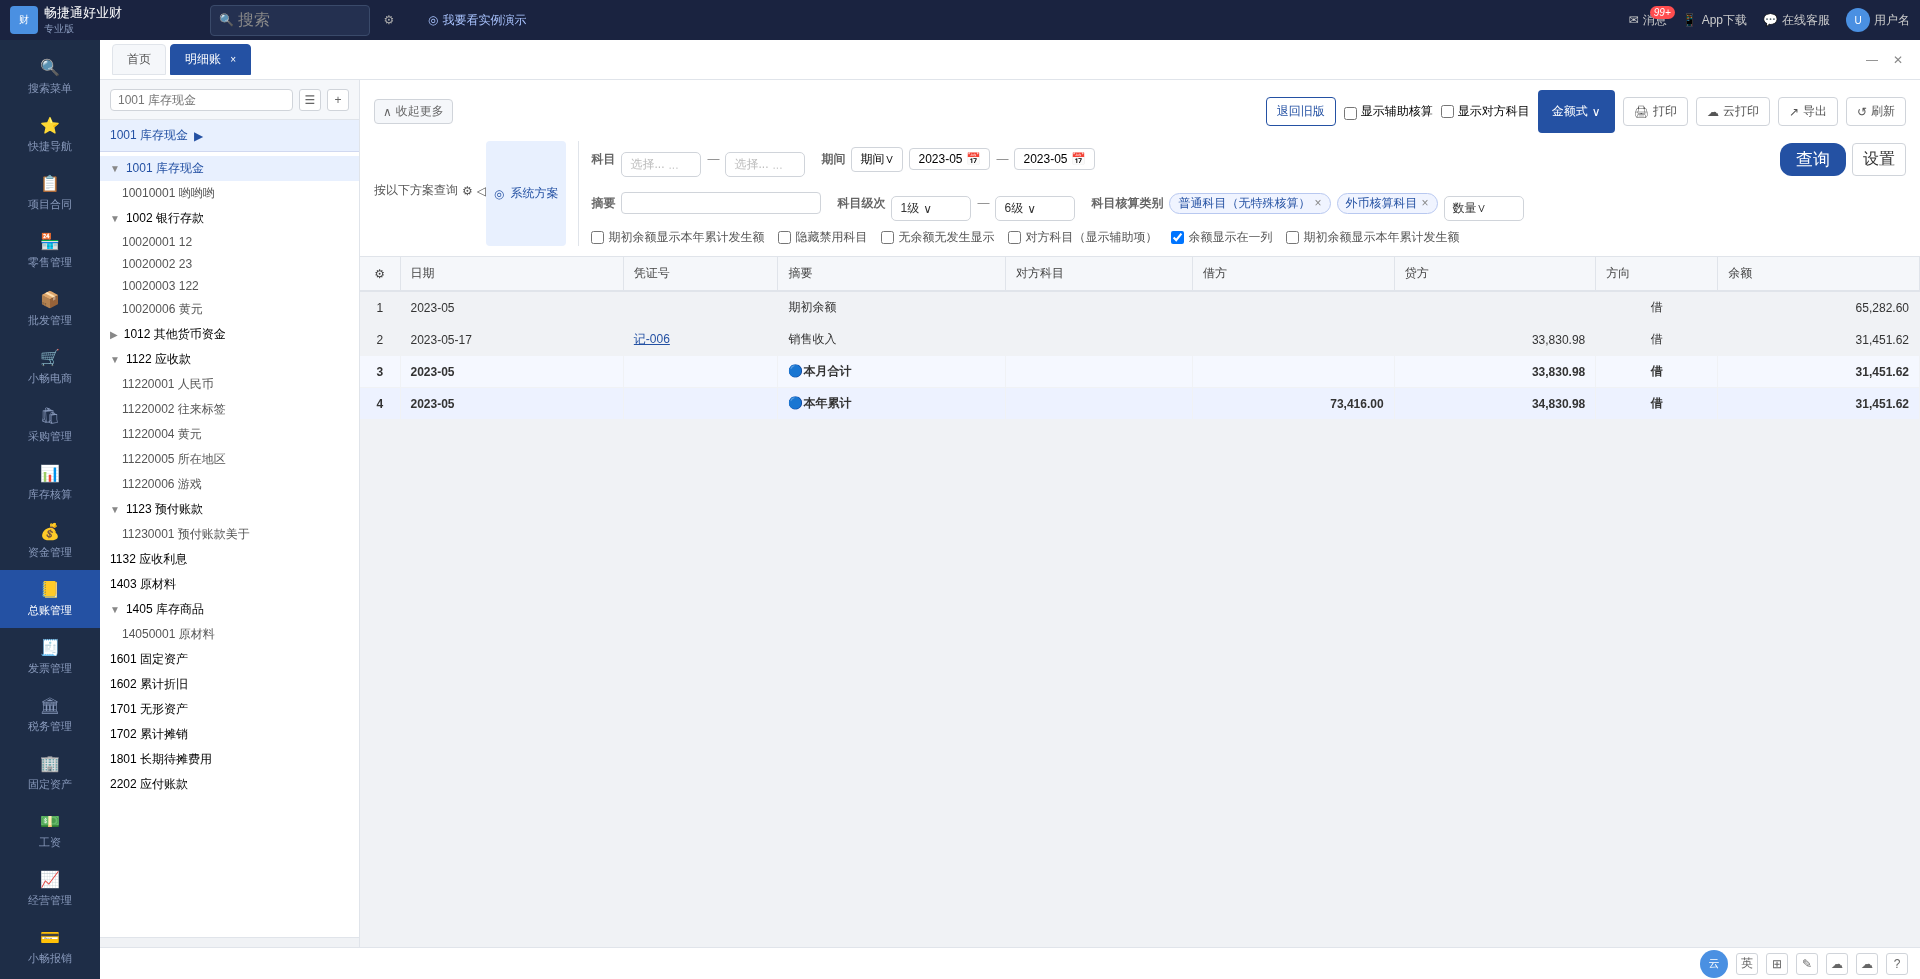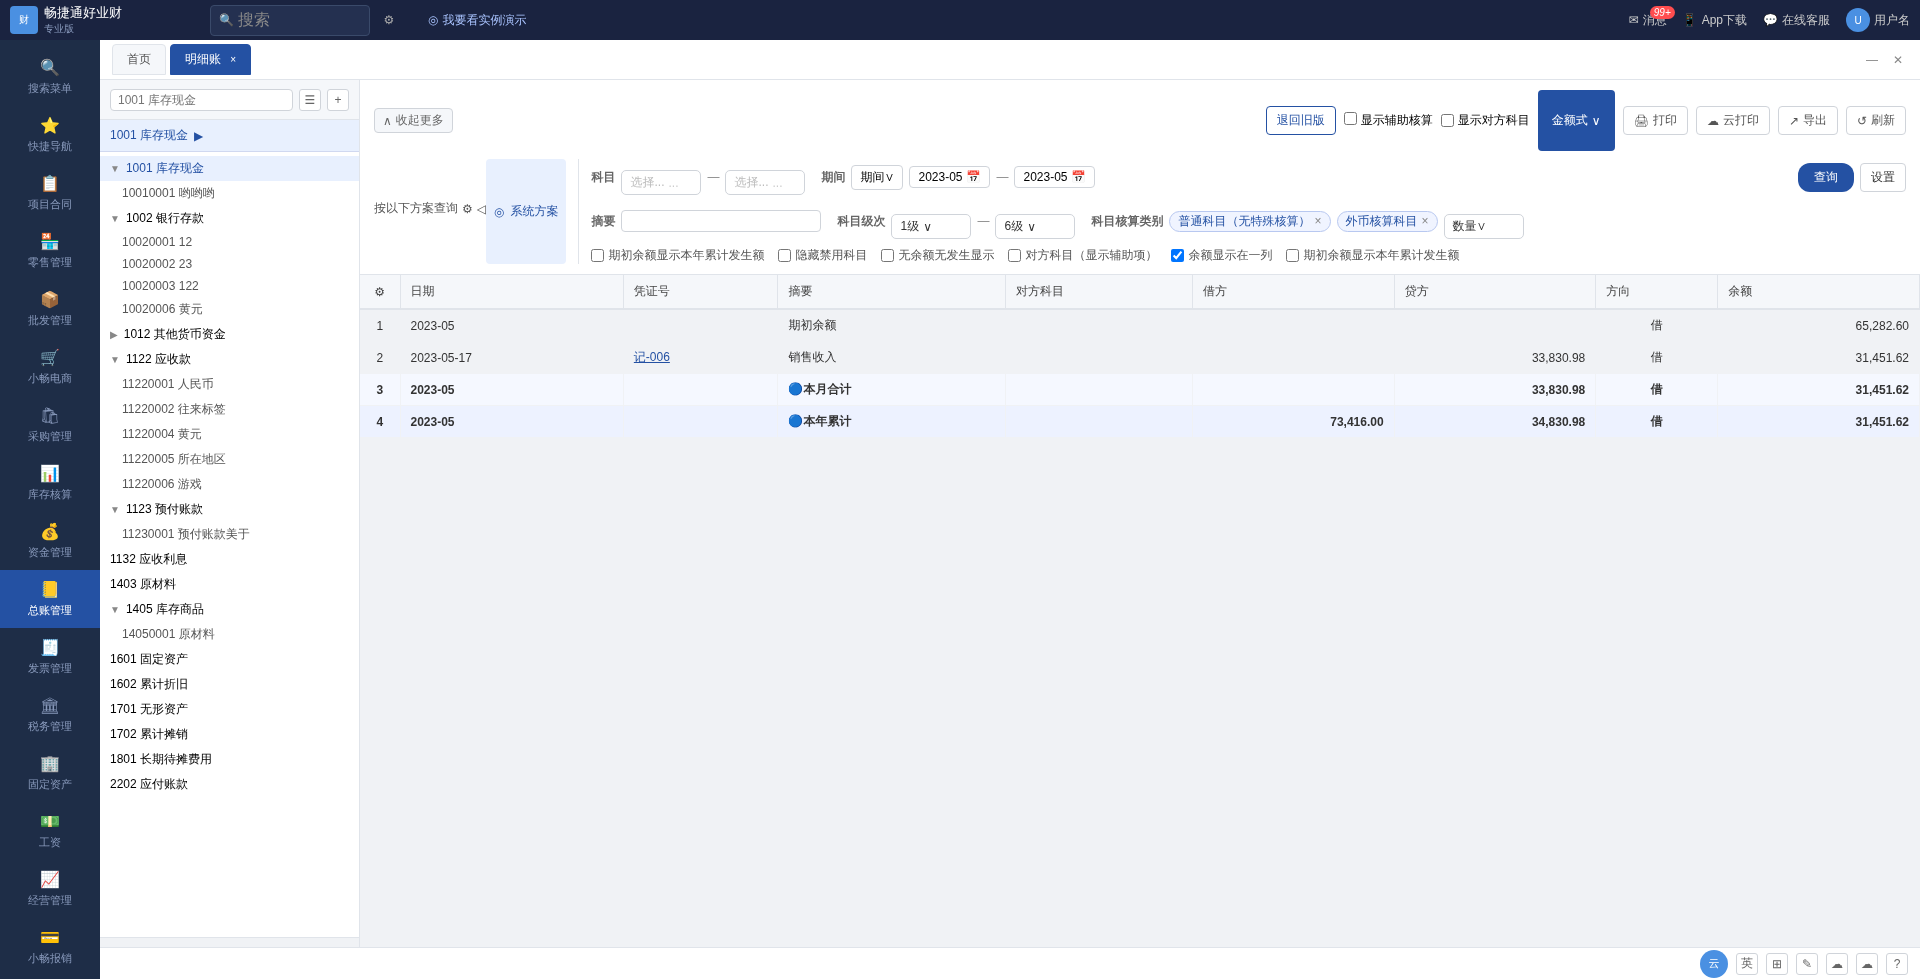--- a/index.html
+++ b/index.html
@@ -56,21 +56,21 @@
     .account-tree { flex: 1; overflow-y: auto; padding: 4px 0; }
     .tree-item { padding: 4px 10px; cursor: pointer; display: flex; align-items: center; gap: 4px; white-space: nowrap; overflow: hidden; text-overflow: ellipsis; }
     .tree-item.selected { background: #e8f0fe; color: #2451a3; font-weight: bold; }
     .tree-item.parent { font-weight: 500; }
     .tree-item.child { padding-left: 22px; color: #555; }
     .tree-expand { color: #888; font-size: 10px; margin-right: 2px; }
 
     
     .query-main { flex: 1; display: flex; flex-direction: column; overflow: hidden; }
     .collapse-btn { display: flex; align-items: center; gap: 4px; color: #666; cursor: pointer; font-size: 12px; padding: 3px 8px; border: 1px solid #d0d4da; border-radius: 4px; background: #f5f7fa; }
-    .btn-primary { background: #2451a3; color: #fff; border: none; border-radius: 4px; padding: 22px 14px; cursor: pointer; font-size: 12px; }
+    .btn-primary { background: #2451a3; color: #fff; border: none; border-radius: 4px; padding: 13px 14px; cursor: pointer; font-size: 12px; }
     .btn-default { background: #fff; color: #555; border: 1px solid #d0d4da; border-radius: 4px; padding: 5px 10px; cursor: pointer; font-size: 12px; display: flex; align-items: center; gap: 4px; }
     .btn-outline { background: #fff; color: #2451a3; border: 1px solid #2451a3; border-radius: 4px; padding: 5px 10px; cursor: pointer; font-size: 12px; }
     .filter-item { display: flex; align-items: center; gap: 6px; }
     .filter-label { color: #666; white-space: nowrap; font-weight: bold; }
     .filter-select { display: flex; align-items: center; border: 1px solid #d0d4da; border-radius: 5px; padding: 3px 8px; background: #fff; gap: 4px; cursor: pointer; min-width: 80px; color: #333; margin-top: 11px; }
     .filter-input { border: 1px solid #d0d4da; border-radius: 4px; padding: 3px 8px; background: #fff; min-width: 120px; color: #999; }
     .filter-dash { color: #888; }
     .filter-period { display: flex; align-items: center; gap: 4px; border: 1px solid #d0d4da; border-radius: 4px; padding: 3px 8px; background: #fff; cursor: pointer; }
     .filter-date { display: flex; align-items: center; gap: 4px; border: 1px solid #d0d4da; border-radius: 4px; padding: 3px 8px; background: #fff; cursor: pointer; }
     .checkbox-item { display: flex; align-items: center; gap: 4px; color: #555; cursor: pointer; }
@@ -93,22 +93,22 @@
     .icon-cell { color: #4a90e2; }
     .row-num { color: #888; text-align: center; }
 
     
     .bottom-bar { height: 32px; background: #fff; border-top: 1px solid #e0e4ea; display: flex; align-items: center; padding: 0 12px; gap: 10px; color: #666; flex-shrink: 0; }
     .bottom-icon-btn { width: 22px; height: 22px; display: flex; align-items: center; justify-content: center; cursor: pointer; color: #666; border: 1px solid #d0d4da; border-radius: 3px; background: #fff; }
 
     
     .h-scroll { height: 10px; background: #f0f2f5; border-top: 1px solid #e0e4ea; }
 
-    .btn-query { background: #2451a3; color: #fff; border: none; border-radius: 12px; padding: 5px 16px; cursor: pointer; font-size: 12px; }
-    .btn-set { background: #fff; color: #333; border: 1px solid #d0d4da; border-radius: 4px; padding: 5px 10px; cursor: pointer; font-size: 12px; }
+    .btn-query { background: #2451a3; color: #fff; border: none; border-radius: 12px; padding: 5px 16px; cursor: pointer; font-size: 17px; }
+    .btn-set { background: #fff; color: #333; border: 1px solid #d0d4da; border-radius: 4px; padding: 5px 10px; cursor: pointer; font-size: 16px; }
   </style>
 </head>
 <body>
 
 <div class="topbar">
   <div class="topbar-logo">
     <div class="logo-icon">财</div>
     <div>
       <div class="logo-text">畅捷通好业财</div>
       <div class="logo-sub">专业版</div>
@@ -346,21 +346,21 @@
 
           <div style="display:flex;align-items:center;gap:8px;margin-bottom:8px;">
             <div style="display:flex;align-items:center;gap:4px;">
               <div class="collapse-btn">
                 <span>∧</span>
                 <span>收起更多</span>
               </div>
             </div>
             <div style="margin-left:auto;display:flex;align-items:center;gap:8px;">
               <button class="btn-outline">退回旧版</button>
-              <label style="display:flex;align-items:flex-start;gap:4px;cursor:pointer;">
+              <label style="display:flex;align-items:flex-end;gap:4px;cursor:pointer;">
                 <input type="checkbox" style="">
                   <span>显示辅助核算</span>
               </label>
               <label style="display:flex;align-items:center;gap:4px;cursor:pointer;">
                 <input type="checkbox" style="">
                   <span>显示对方科目</span>
               </label>
               <button class="btn-primary" style="display:flex;align-items:center;gap:4px;">
                 <span>金额式</span>
                 <span>∨</span>

